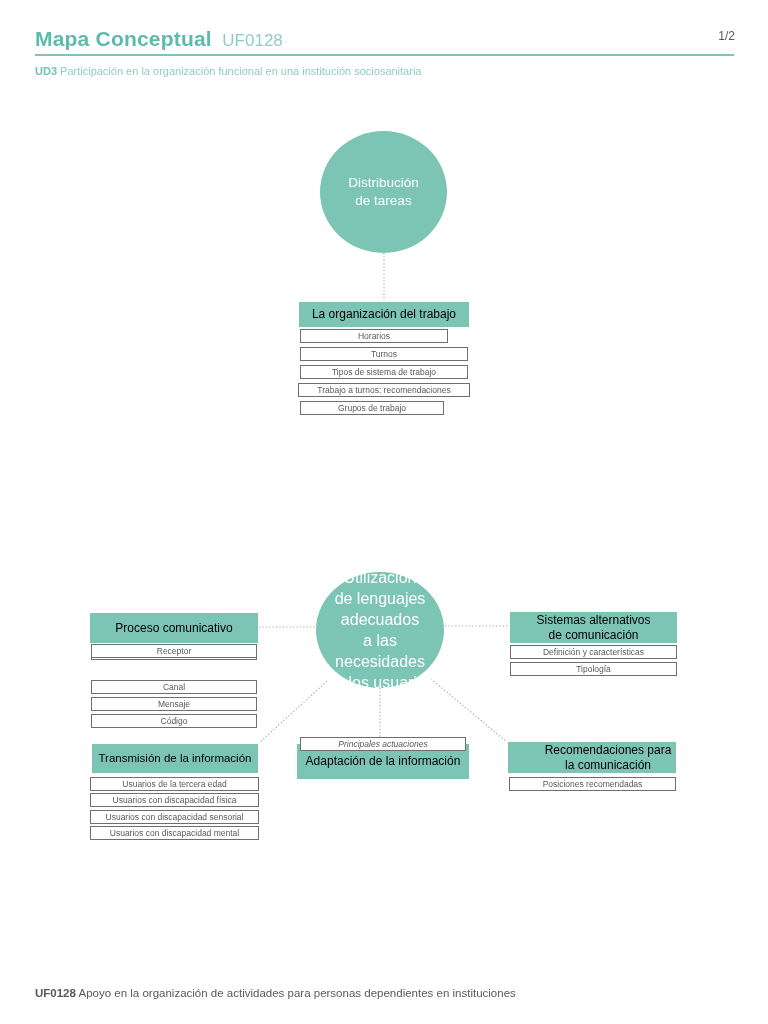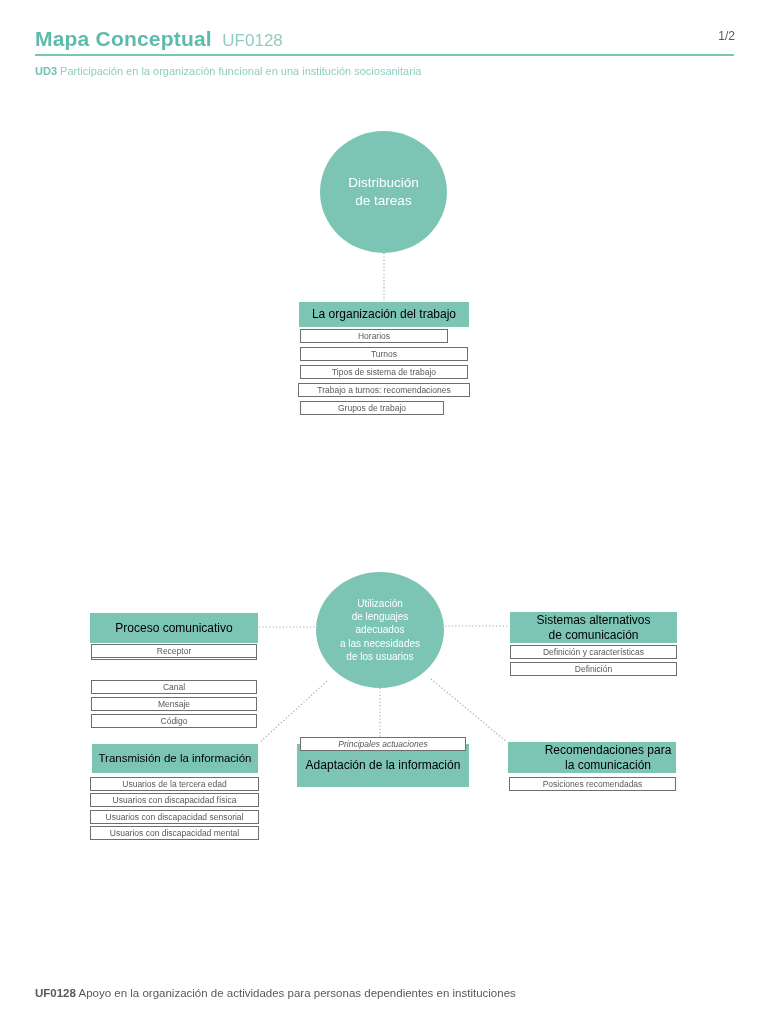--- a/index.html
+++ b/index.html
@@ -29,21 +29,21 @@
   
   .circle {
     position: absolute;
     border-radius: 50%;
     background: var(--teal, #7cc5b5);
     color: #ffffff;
     display: flex; align-items: center; justify-content: center;
     text-align: center;
   }
   .circle-top { left: 320px; top: 131px; width: 127px; height: 122px; font-size: 13.5px; line-height: 1.3; }
-  .circle-bottom { left: 316px; top: 572px; width: 128px; height: 116px; font-size: 10px; line-height: 1.32; }
+  .circle-bottom { left: 316px; top: 572px; width: 128px; height: 116px; font-size: 16px; line-height: 1.32; }
 
   .group-header {
     position: absolute;
     background: var(--teal, #7cc5b5);
     color: #000000;
     display: flex; align-items: center; justify-content: center;
     text-align: center;
     font-size: 12px; line-height: 1.25;
   }
   .leaf {
@@ -106,29 +106,29 @@
   <div class="group-header" style="left:90px; top:613px; width:168px; height:30px;">Proceso comunicativo</div>
   <div class="leaf" style="left:91px; top:646px; width:166px;">Emisor</div>
   <div class="leaf" style="left:91px; top:644px; width:166px;">Receptor</div>
   <div class="leaf" style="left:91px; top:680px; width:166px;">Canal</div>
   <div class="leaf" style="left:91px; top:697px; width:166px;">Mensaje</div>
   <div class="leaf" style="left:91px; top:714px; width:166px;">Código</div>
 
   <div class="group-header pre" style="left:510px; top:612px; width:167px; height:31px;">Sistemas alternativos
 de comunicación</div>
   <div class="leaf" style="left:510px; top:645px; width:167px;">Definición y características</div>
-  <div class="leaf" style="left:510px; top:662px; width:167px;">Definición</div>
+  <div class="leaf" style="left:510px; top:662px; width:167px;">Tipología</div>
 
   <div class="group-header" style="left:92px; top:744px; width:166px; height:29px; font-size:11.5px;">Transmisión de la información</div>
   <div class="leaf" style="left:90px; top:777px; width:169px;">Usuarios de la tercera edad</div>
   <div class="leaf" style="left:90px; top:793px; width:169px;">Usuarios con discapacidad física</div>
   <div class="leaf" style="left:90px; top:810px; width:169px;">Usuarios con discapacidad sensorial</div>
   <div class="leaf" style="left:90px; top:826px; width:169px;">Usuarios con discapacidad mental</div>
 
-  <div class="group-header" style="left:297px; top:744px; width:172px; height:43px;">Adaptación de la información</div>
+  <div class="group-header" style="left:297px; top:744px; width:172px; height:35px;">Adaptación de la información</div>
   <div class="leaf" style="left:300px; top:737px; width:166px;font-style:italic;">Principales actuaciones</div>
 
   <div class="group-header pre" style="left:508px; top:742px; width:168px; height:31px;padding-left:32px;">Recomendaciones para
 la comunicación</div>
   <div class="leaf" style="left:509px; top:777px; width:167px;">Posiciones recomendadas</div>
 
   <div class="footer">
     <b>UF0128</b><span> Apoyo en la organización de actividades para personas dependientes en instituciones</span>
   </div>
 

